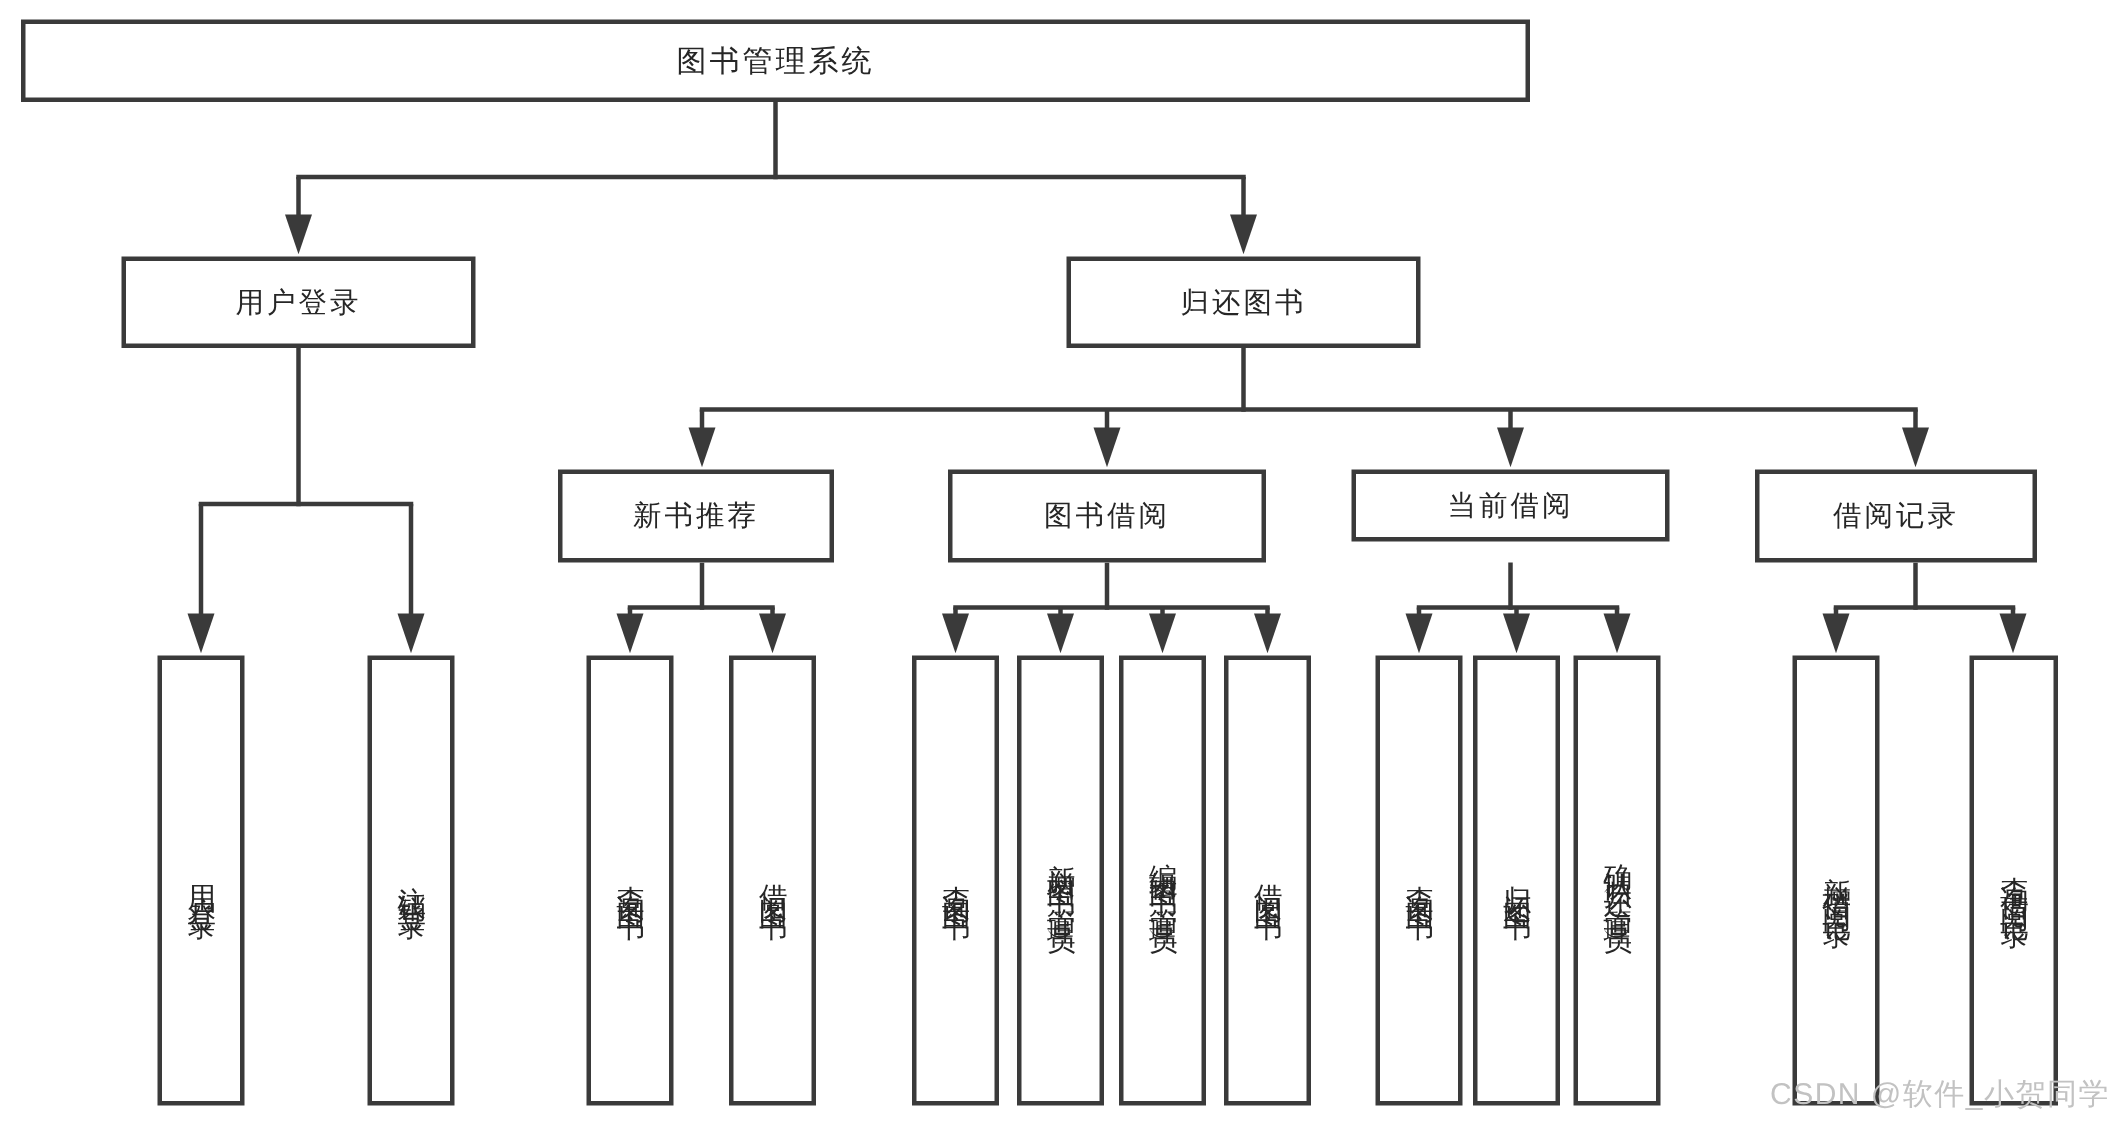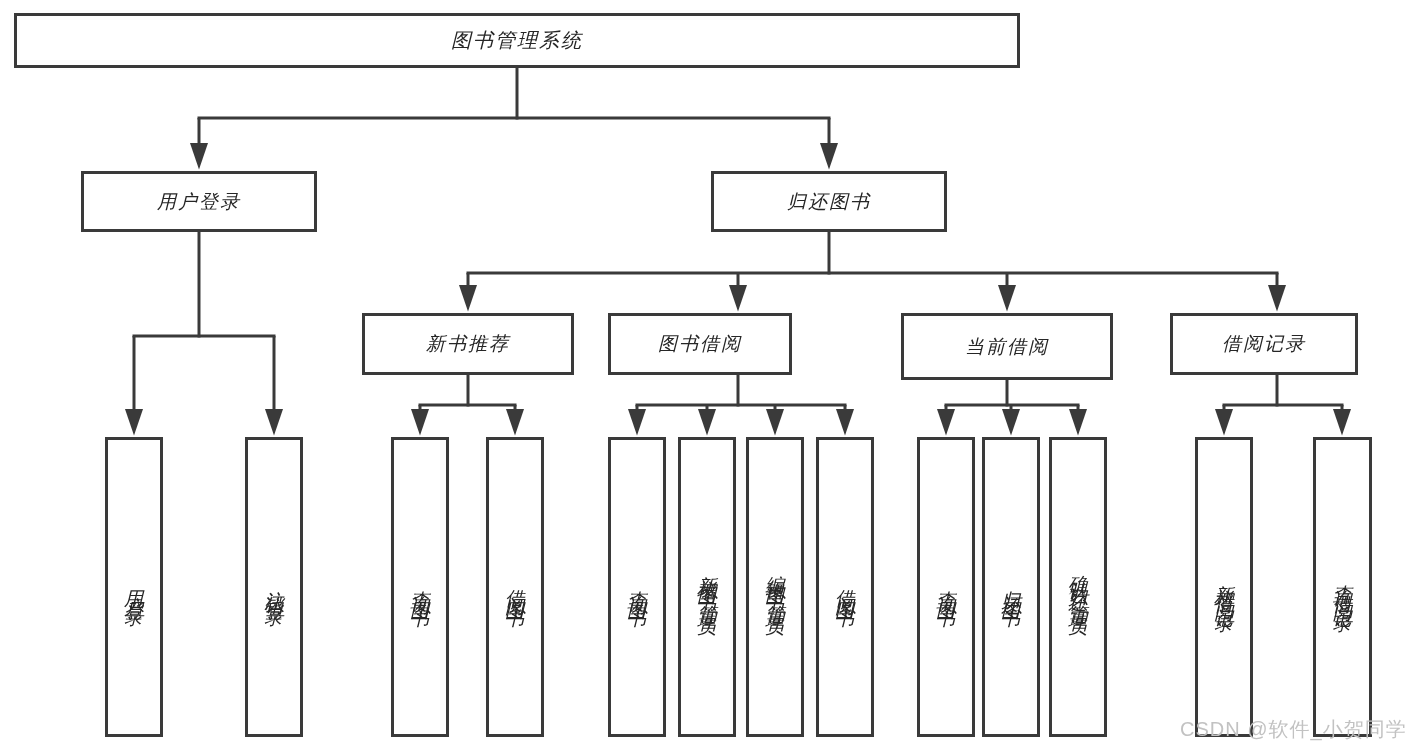--- a/index.html
+++ b/index.html
@@ -17,21 +17,20 @@
     background:#ffffff;
     border:3px solid #3a3a3a;
     box-sizing:border-box;
     display:flex;align-items:center;justify-content:center;
     color:#262626;
   }
   .node .lbl{
     font-size:19px;
     letter-spacing:2px;
     white-space:nowrap;
-    font-style:italic;
   }
   .node.root .lbl{font-size:20px;}
   .node.v .lbl{
     writing-mode:vertical-rl;
     text-orientation:mixed;
     letter-spacing:6px;
     font-size:19px;
     line-height:1;
     white-space:normal;
   }
@@ -116,27 +115,27 @@
     <span class="lbl">图书管理系统</span>
   </div>
 
   <div class="node" style="left:81px;top:171px;width:236px;height:61px">
     <span class="lbl">用户登录</span>
   </div>
   <div class="node" style="left:711px;top:171px;width:236px;height:61px">
     <span class="lbl">归还图书</span>
   </div>
 
-  <div class="node" style="left:362px;top:313px;width:212px;height:62px">
+  <div class="node" style="left:372px;top:313px;width:184px;height:62px">
     <span class="lbl">新书推荐</span>
   </div>
-  <div class="node" style="left:608px;top:313px;width:184px;height:62px">
+  <div class="node" style="left:632px;top:313px;width:212px;height:62px">
     <span class="lbl">图书借阅</span>
   </div>
-  <div class="node" style="left:901px;top:313px;width:212px;height:67px">
+  <div class="node" style="left:901px;top:313px;width:212px;height:48px">
     <span class="lbl">当前借阅</span>
   </div>
   <div class="node" style="left:1170px;top:313px;width:188px;height:62px">
     <span class="lbl">借阅记录</span>
   </div>
 
   <div class="node v" style="left:105px;top:437px;width:58px;height:300px">
     <span class="lbl">用户登录</span>
   </div>
   <div class="node v" style="left:245px;top:437px;width:58px;height:300px">

